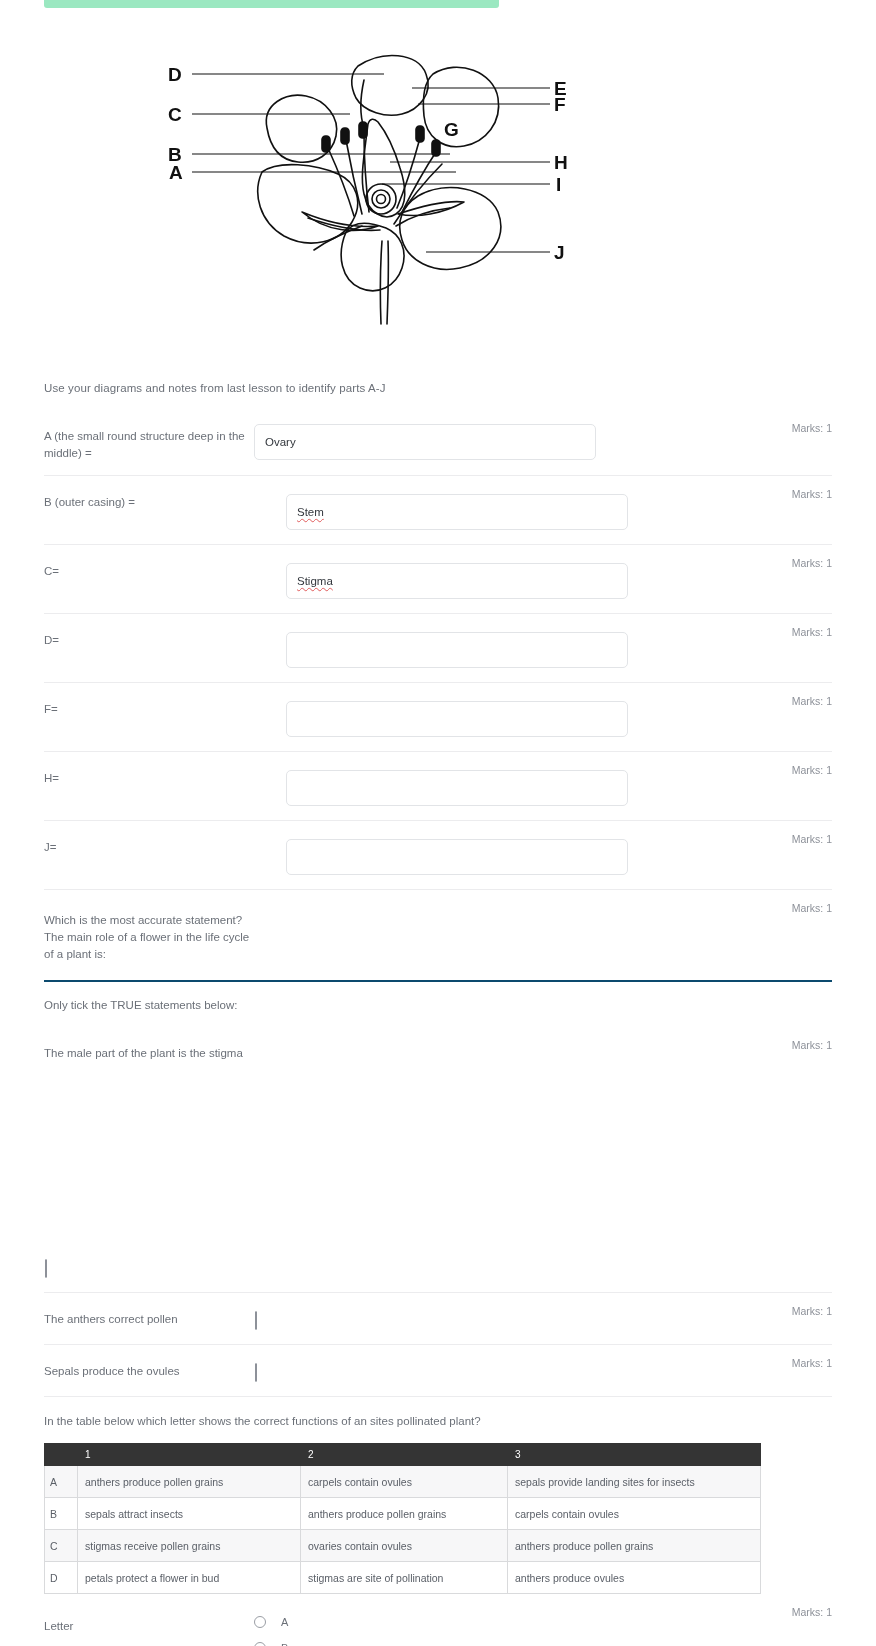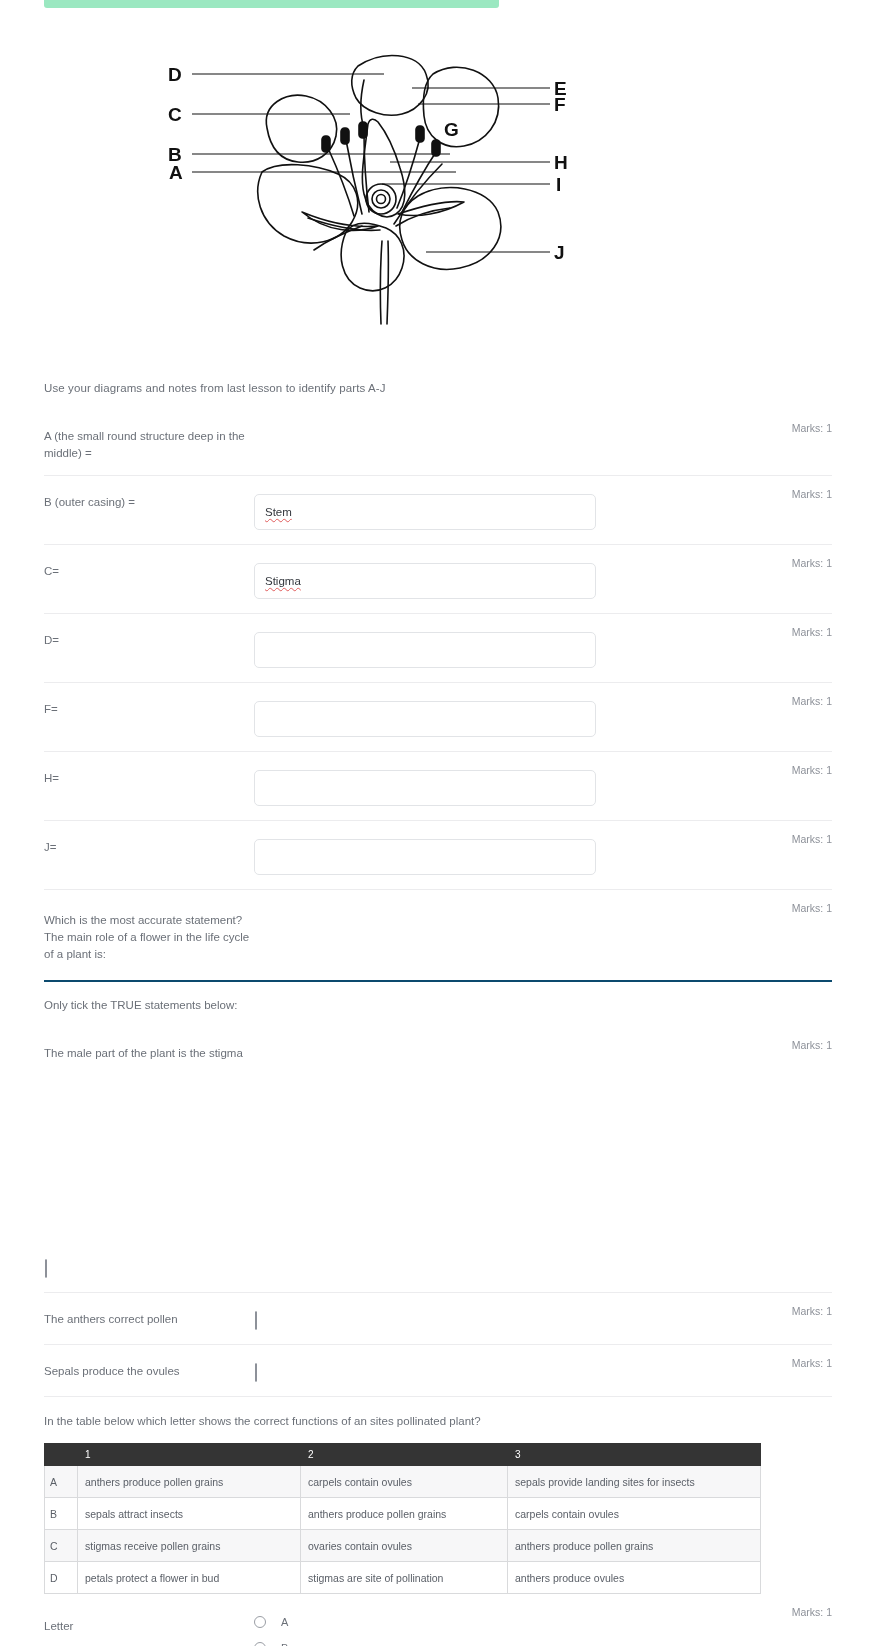--- a/index.html
+++ b/index.html
@@ -105,21 +105,21 @@
   .marks {
     position: absolute;
     right: 0px;
     top: 12px;
     font-size: 10.5px;
     color: #8d9199;
     white-space: nowrap;
   }
   
   .shift-a .text-input { margin-top: 0px; }
-  .shift-b .text-input { margin-top: 4px; }
+  .shift-b .text-input { margin-top: 4px; margin-left: 32px; }
 
   
   .opt-list { display: flex; flex-direction: column; gap: 14px; padding-top: 3px; }
   .opt {
     display: flex;
     align-items: center;
     gap: 13px;
     font-size: 11.5px;
     color: #6b7078;
   }
@@ -291,20 +291,25 @@
       </g>
     </svg>
   </div>
 
   <div class="form-body">
 
     <div class="intro">Use your diagrams and notes  from last lesson to identify parts A-J</div>
 
     <div class="q-row no-border shift-a">
       <div class="q-label">A (the small round structure deep in the middle) =</div>
+      <div class="q-field">
+        <div class="text-input">
+          <span class="val">Ovary</span>
+        </div>
+      </div>
       <div class="marks">Marks: 1</div>
     </div>
 
     <div class="q-row shift-b">
       <div class="q-label">B (outer casing) =</div>
       <div class="q-field">
         <div class="text-input">
           <span class="val misspelled">Stem</span>
         </div>
       </div>

